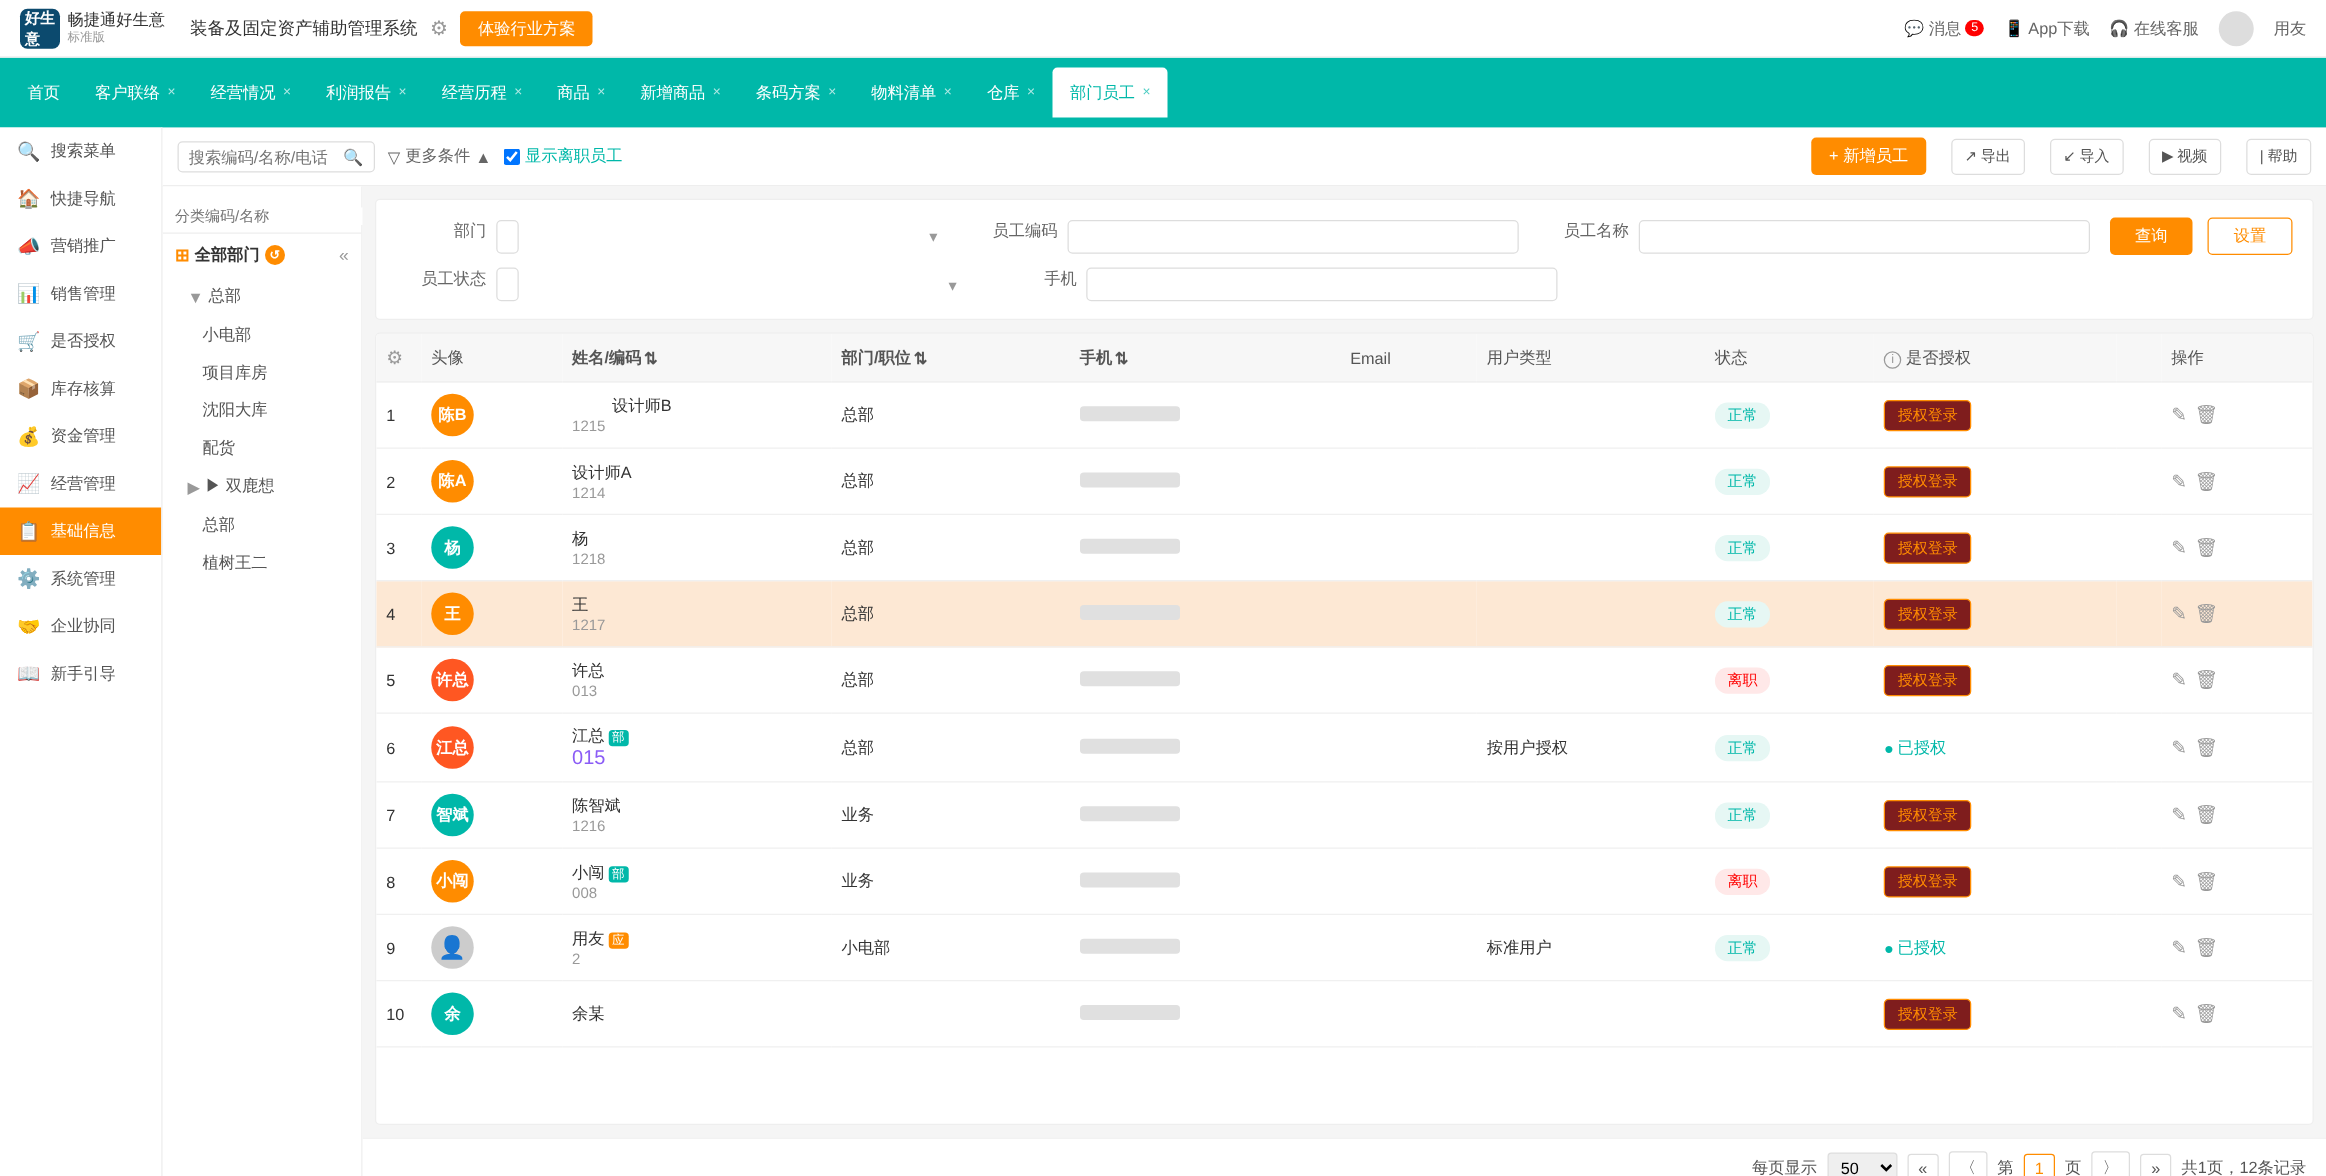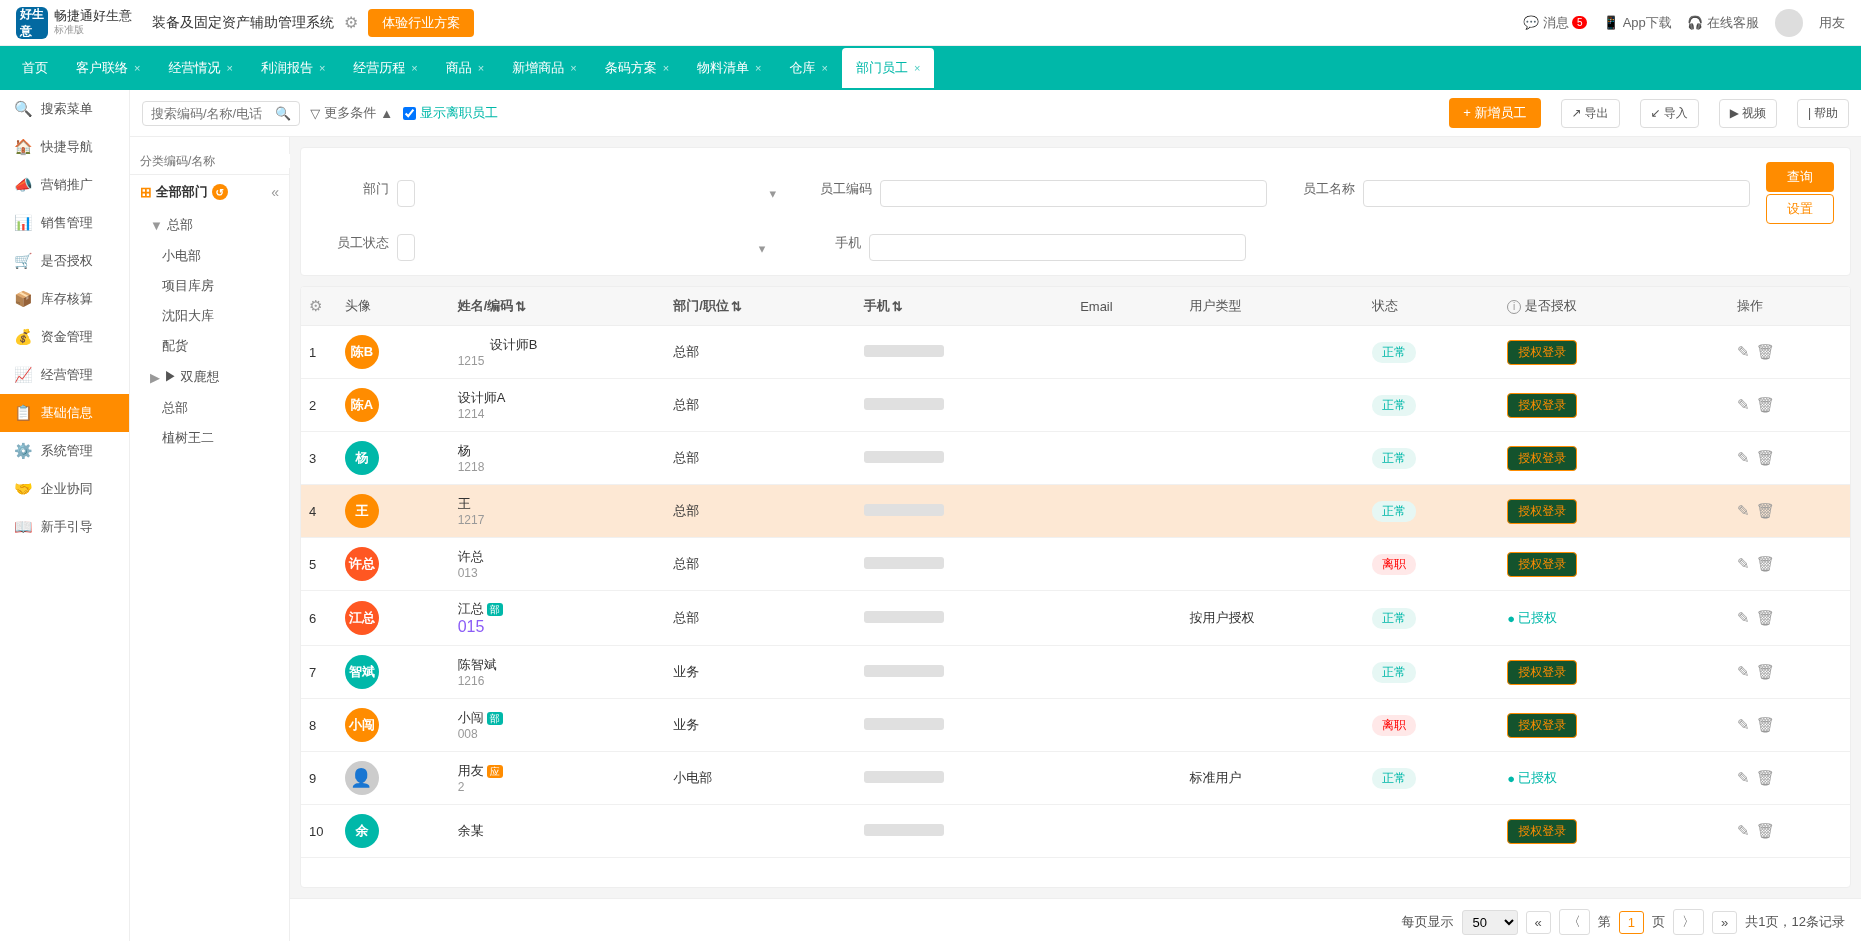--- a/index.html
+++ b/index.html
@@ -6,34 +6,34 @@
     body { font-family: 'Microsoft YaHei', Arial, sans-serif; font-size: 13px; background: #f5f5f5; color: #333; }
 
     
     .top-bar {
       display: flex; align-items: center; justify-content: space-between;
       background: #fff; height: 46px; padding: 0 16px;
       border-bottom: 1px solid #eee; position: relative;
     }
     .top-bar-left { display: flex; align-items: center; gap: 10px; }
     .logo-area { display: flex; align-items: center; gap: 6px; }
-    .logo-icon { width: 32px; height: 32px; background: #0369a1; border-radius: 6px; display: flex; align-items: center; justify-content: center; color: #fff; font-weight: bold; font-size: 12px; }
+    .logo-icon { width: 32px; height: 32px; background: #0c4a6e; border-radius: 6px; display: flex; align-items: center; justify-content: center; color: #fff; font-weight: bold; font-size: 12px; }
     .logo-text { font-size: 13px; color: #333; line-height: 1.2; }
     .logo-sub { font-size: 10px; color: #999; }
     .system-title { font-size: 14px; color: #333; margin-left: 10px; }
     .top-bar-btn { background: #ff8c00; color: #fff; border: none; border-radius: 4px; padding: 5px 14px; cursor: pointer; font-size: 13px; }
     .top-bar-right { display: flex; align-items: center; gap: 16px; color: #666; font-size: 13px; }
     .top-bar-right span { cursor: pointer; display: flex; align-items: center; gap: 3px; }
     .badge { background: #f00; color: #fff; border-radius: 10px; padding: 1px 5px; font-size: 10px; }
     .settings-icon { color: #999; cursor: pointer; font-size: 16px; }
 
     
     .nav-tabs {
       background: #00b8a9; display: flex; align-items: center;
-      height: 44px; padding: 0 8px; overflow: hidden;
+      height: 56px; padding: 0 8px; overflow: hidden;
     }
     .nav-tab {
       color: #fff; padding: 0 14px; height: 40px; display: flex; align-items: center;
       cursor: pointer; font-size: 13px; white-space: nowrap; gap: 4px; position: relative;
     }
     .nav-tab.active { background: #fff; color: #00b8a9; border-radius: 4px 4px 0 0; }
     .nav-tab .close-x { font-size: 11px; opacity: 0.7; margin-left: 2px; }
 
     
     .main-layout { display: flex; height: calc(941px - 46px - 40px); }
@@ -85,36 +85,36 @@
     .form-row:last-child { margin-bottom: 0; }
     .form-field { display: flex; align-items: flex-start; gap: 8px; flex: 1; margin-left: 12px; }
     .form-field label { white-space: nowrap; color: #666; font-size: 13px; min-width: 60px; text-align: right; }
     .form-field select, .form-field input[type=text] {
       flex: 1; border: 1px solid #ddd; border-radius: 4px; padding: 5px 8px;
       font-size: 13px; color: #333; outline: none; background: #fff;
     }
     .form-field select { appearance: none; cursor: pointer; }
     .select-wrapper { position: relative; flex: 1; }
     .select-wrapper::after { content: '▾'; position: absolute; right: 8px; top: 50%; transform: translateY(-50%); color: #999; pointer-events: none; }
-    .form-btns { display: flex; flex-direction: column; gap: 2px; justify-content: center; }
+    .form-btns { display: flex; gap: 12px; justify-content: center; }
     .btn-query { background: #ff8c00; color: #fff; border: none; border-radius: 4px; padding: 6px 20px; cursor: pointer; font-size: 13px; }
     .btn-set { background: #fff; color: #ff8c00; border: 1px solid #ff8c00; border-radius: 4px; padding: 5px 20px; cursor: pointer; font-size: 13px; }
 
     
     .table-wrap { flex: 1; overflow: auto; margin: 10px; background: #fff; border-radius: 4px; border: 1px solid #eee; }
     table { width: 100%; border-collapse: collapse; }
     thead tr { background: #f7f7f7; }
     th { padding: 10px 8px; text-align: left; font-size: 13px; color: #555; font-weight: normal; border-bottom: 1px solid #eee; white-space: nowrap; }
     td { padding: 9px 8px; font-size: 13px; color: #333; border-bottom: 1px solid #f0f0f0; white-space: nowrap; }
     tr.highlighted td { background: #fde8d4; }
     .avatar { width: 34px; height: 34px; border-radius: 50%; display: flex; align-items: center; justify-content: center; color: #fff; font-size: 13px; font-weight: bold; }
     .status-badge { display: inline-block; padding: 2px 10px; border-radius: 10px; font-size: 12px; }
     .status-normal { background: #e6f7f4; color: #00b8a9; }
     .status-resigned { background: #ffe8e8; color: #f00; }
-    .btn-auth { border: 1px solid #ff8c00; color: #ff8c00; background: #14532d; border-radius: 4px; padding: 3px 10px; cursor: pointer; font-size: 12px; }
+    .btn-auth { border: 1px solid #ff8c00; color: #ff8c00; background: #7f1d1d; border-radius: 4px; padding: 3px 10px; cursor: pointer; font-size: 12px; }
     .authorized { color: #00b8a9; display: flex; align-items: center; gap: 3px; }
     .action-btns { display: flex; gap: 6px; align-items: center; }
     .action-btn { color: #999; cursor: pointer; font-size: 15px; }
     .dept-badge { background: #00b8a9; color: #fff; border-radius: 3px; font-size: 10px; padding: 1px 3px; margin-left: 3px; }
     .dept-badge-orange { background: #ff8c00; color: #fff; border-radius: 3px; font-size: 10px; padding: 1px 3px; margin-left: 3px; }
     .settings-col { color: #999; font-size: 15px; cursor: pointer; }
     .col-sort { display: flex; align-items: center; gap: 2px; cursor: pointer; font-weight: bold; }
 
     
     .pagination { background: #fff; border-top: 1px solid #eee; padding: 10px 16px; display: flex; align-items: center; justify-content: flex-end; gap: 8px; font-size: 13px; color: #555; }

